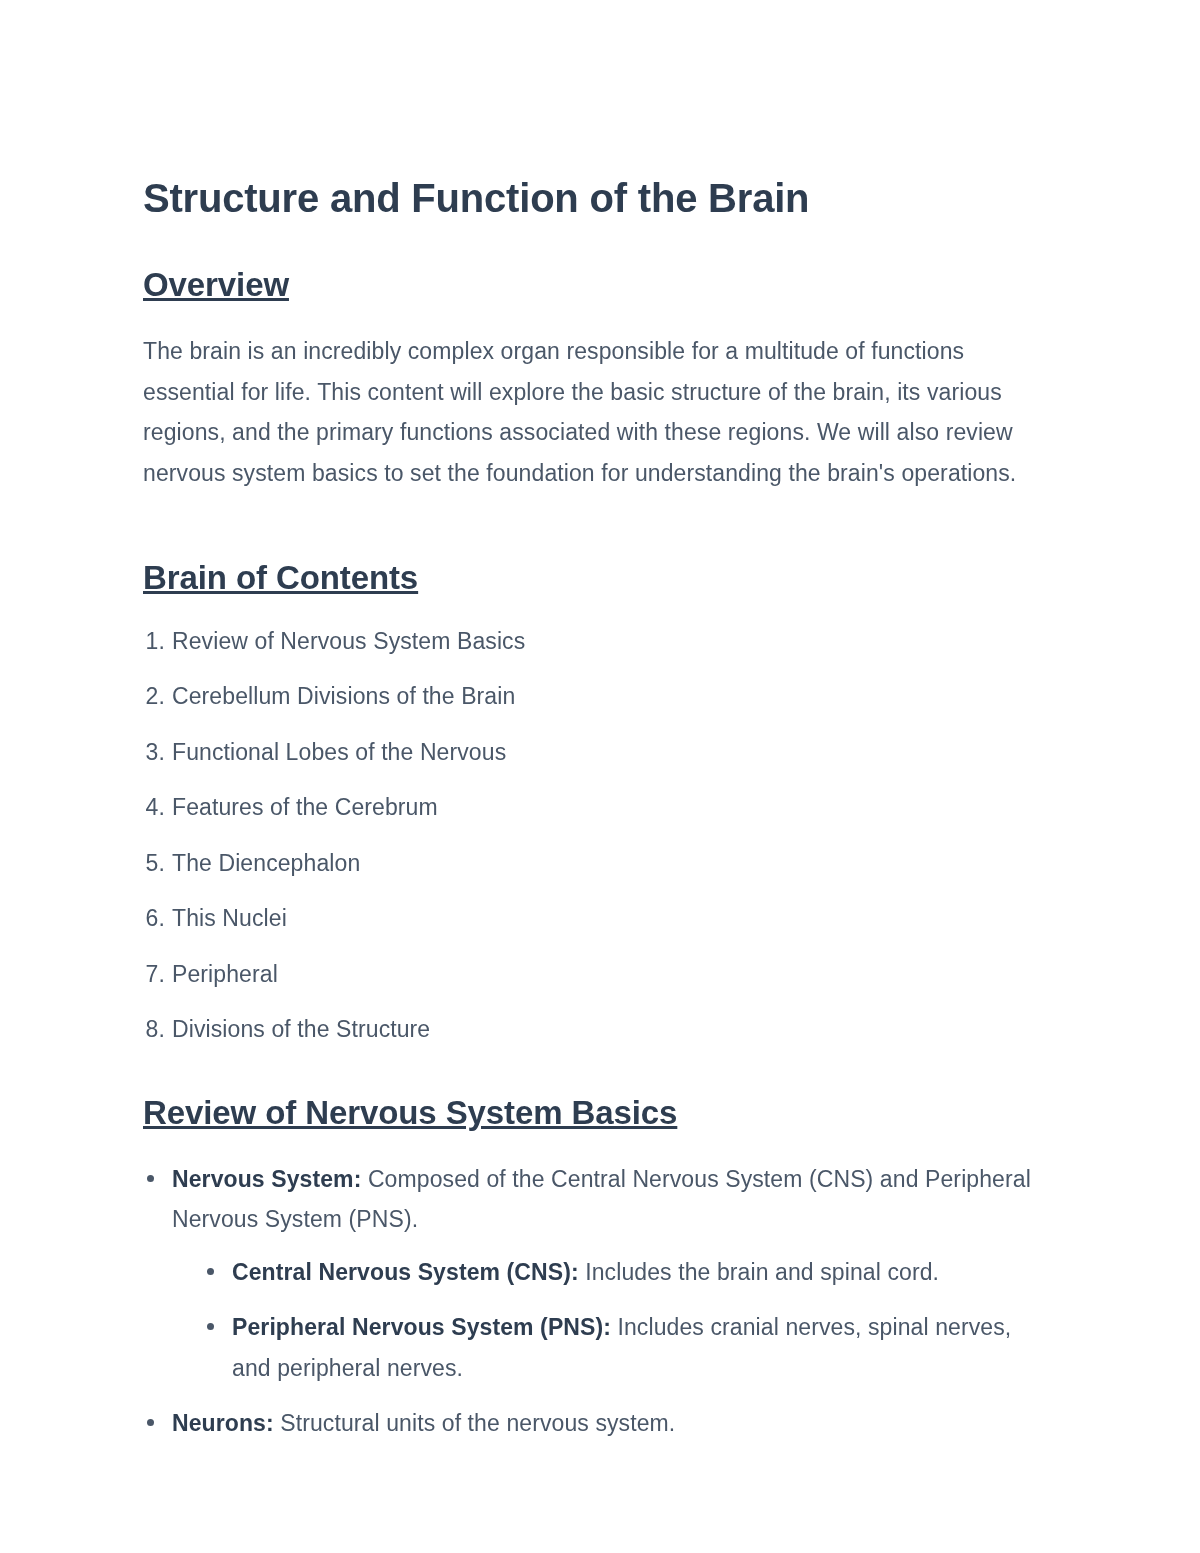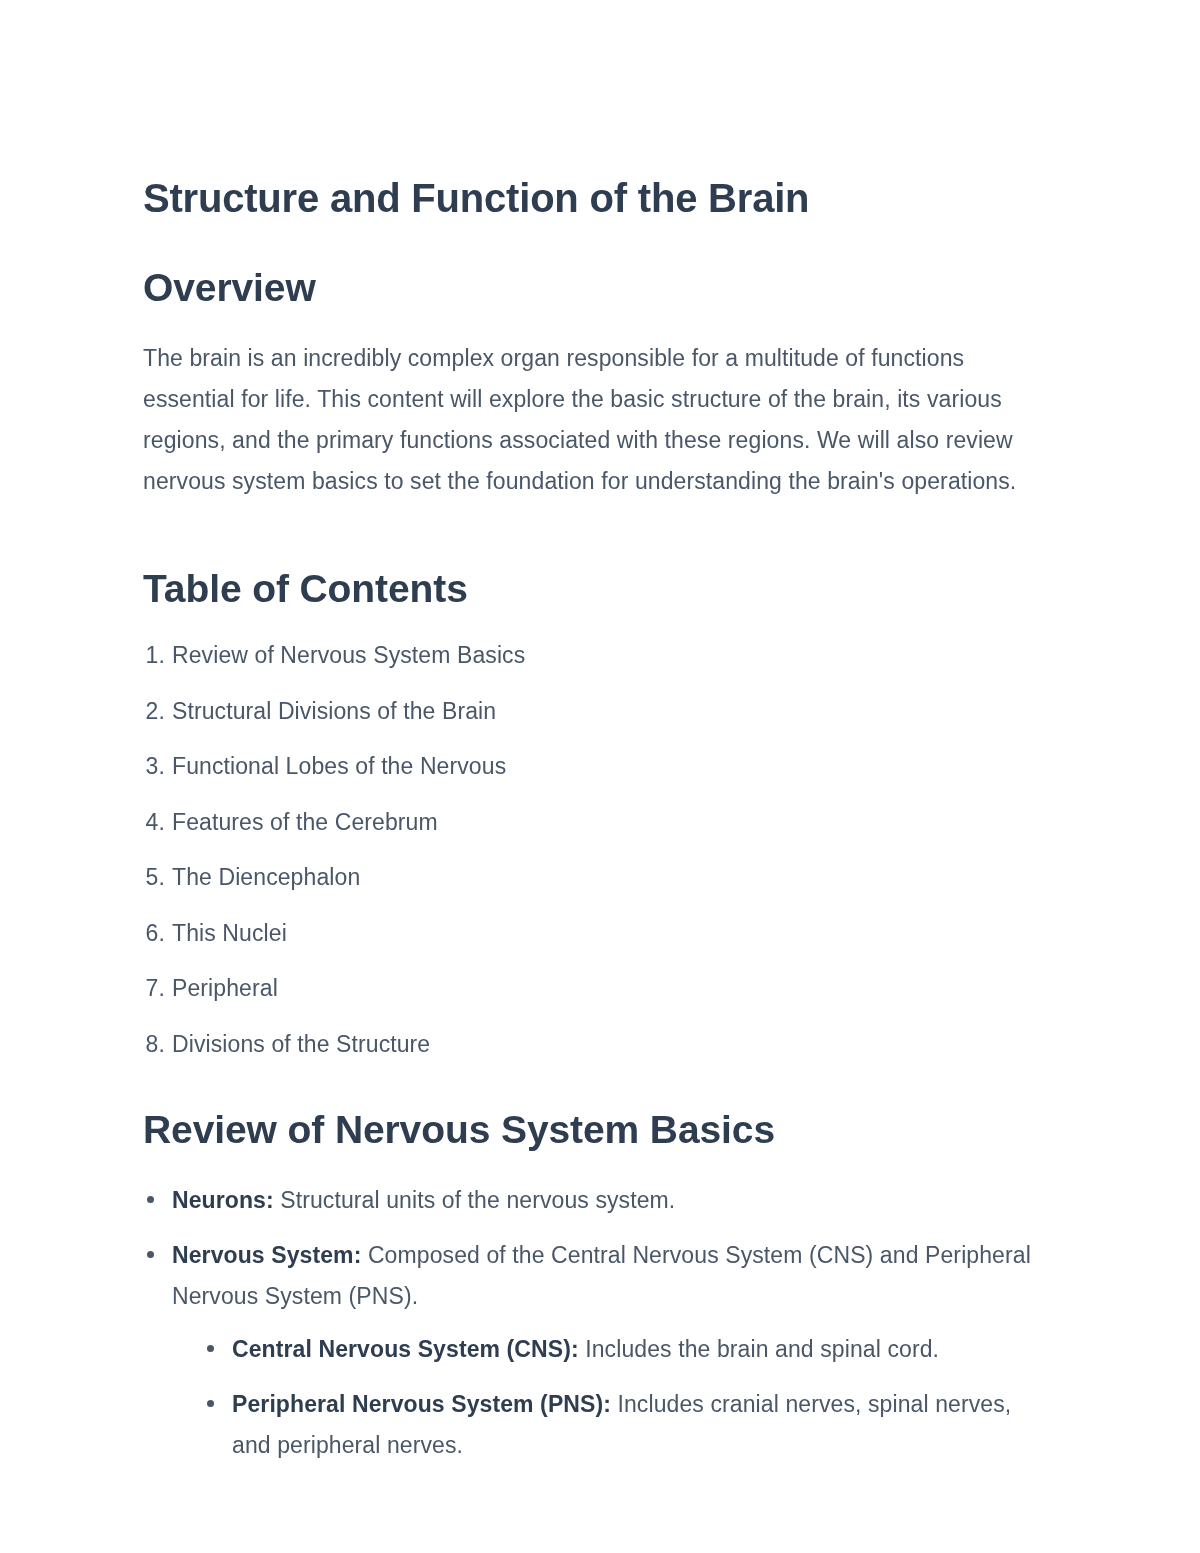--- a/index.html
+++ b/index.html
@@ -28,26 +28,27 @@
   .doc-title {
     font-size: 40px;
     font-weight: bold;
     color: #2e3d50;
     letter-spacing: -0.2px;
     line-height: 1.15;
     margin: 0 0 44px 0;
   }
 
   .section-heading {
-    font-size: 39px;
+    font-size: 33px;
     font-weight: bold;
     color: #2e3d50;
     letter-spacing: -0.1px;
     line-height: 1.2;
     margin: 0 0 26px 0;
+    text-decoration: underline;
   }
 
   .section-heading.spaced-top {
     margin-top: 46px;
   }
 
   .body-paragraph {
     font-size: 23px;
     color: #4a5768;
     line-height: 1.78;
@@ -148,30 +149,30 @@
 <body>
 
 <div class="page">
 
   <h1 class="doc-title">Structure and Function of the Brain</h1>
 
   <h2 class="section-heading">Overview</h2>
 
   <p class="body-paragraph">The brain is an incredibly complex organ responsible for a multitude of functions essential for life. This content will explore the basic structure of the brain, its various regions, and the primary functions associated with these regions. We will also review nervous system basics to set the foundation for understanding the brain's operations.</p>
 
-  <h2 class="section-heading">Table of Contents</h2>
+  <h2 class="section-heading">Brain of Contents</h2>
 
   <ol class="toc-list">
     <li>
       <span class="toc-number">1.</span>
       <span>Review of Nervous System Basics</span>
     </li>
     <li>
       <span class="toc-number">2.</span>
-      <span>Structural Divisions of the Brain</span>
+      <span>Cerebellum Divisions of the Brain</span>
     </li>
     <li>
       <span class="toc-number">3.</span>
       <span>Functional Lobes of the Nervous</span>
     </li>
     <li>
       <span class="toc-number">4.</span>
       <span>Features of the Cerebrum</span>
     </li>
     <li>
@@ -188,33 +189,33 @@
     </li>
     <li>
       <span class="toc-number">8.</span>
       <span>Divisions of the Structure</span>
     </li>
   </ol>
 
   <h2 class="section-heading spaced-top">Review of Nervous System Basics</h2>
 
   <ul class="bullet-list">
-
-    <li class="bullet-item">
-      <span class="term">Neurons:</span><span> Structural units of the nervous system.</span>
-    </li>
 
     <li class="bullet-item">
       <span class="term">Nervous System:</span><span> Composed of the Central Nervous System (CNS) and Peripheral Nervous System (PNS).</span>
 
       <ul class="sub-bullet-list">
         <li class="sub-bullet-item">
           <span class="term">Central Nervous System (CNS):</span><span> Includes the brain and spinal cord.</span>
         </li>
         <li class="sub-bullet-item">
           <span class="term">Peripheral Nervous System (PNS):</span><span> Includes cranial nerves, spinal nerves, and peripheral nerves.</span>
         </li>
       </ul>
     </li>
 
+    <li class="bullet-item">
+      <span class="term">Neurons:</span><span> Structural units of the nervous system.</span>
+    </li>
+
   </ul>
 
 </div>
 
 </body></html>

